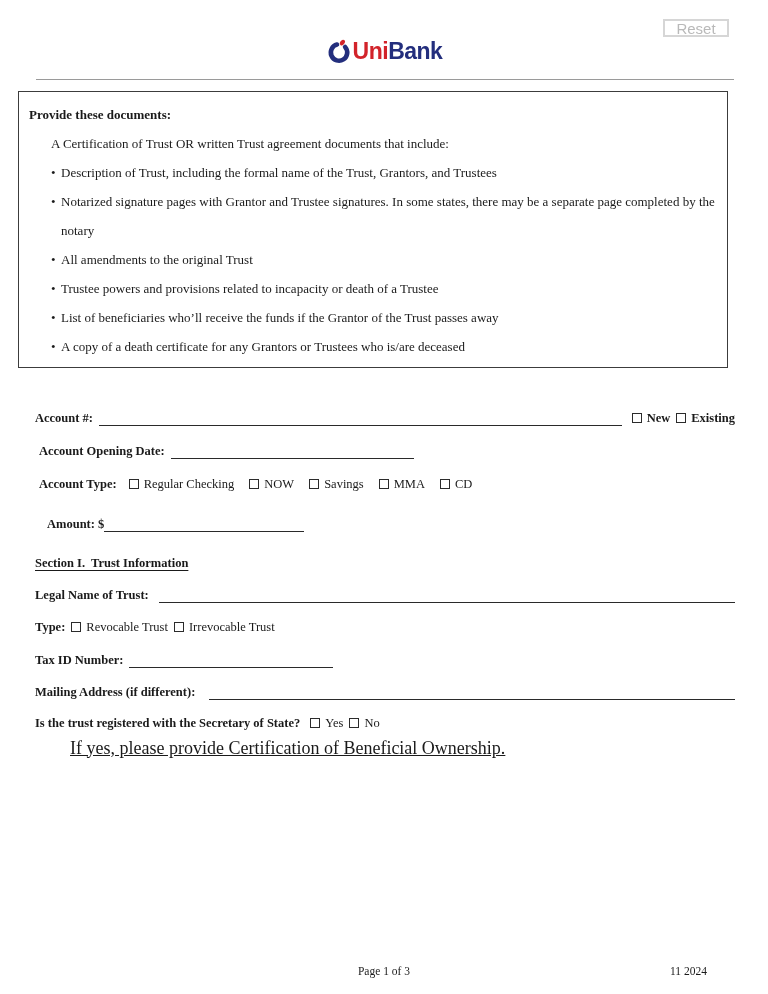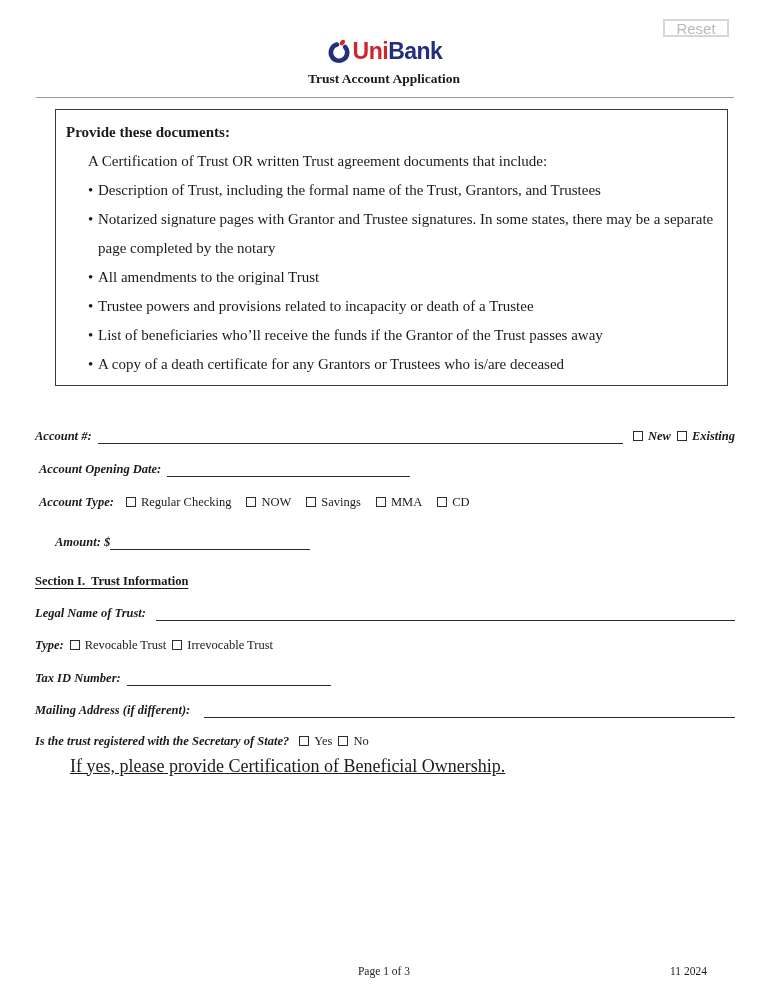--- a/index.html
+++ b/index.html
@@ -36,35 +36,35 @@
   .logo-uni  { color: #d2232a; }
   .logo-bank { color: #232e7d; }
   .form-title { font-weight: bold; font-size: 13.5px; margin-top: 2px; }
   .header-rule {
     border: none; border-top: 1px solid #9a9a9a;
     margin: 10px 34px 0 36px;
   }
 
   
   .docs-box {
-    margin: 11px 40px 0 55px;
+    margin: 11px 40px 0 18px;
     border: 1.5px solid #3c3c3c;
     padding: 8px 12px 6px 10px;
-    font-size: 15px;
+    font-size: 13px;
     line-height: 29px;
   }
   .docs-heading { font-weight: bold; }
   .docs-intro { padding-left: 22px; }
   .bullet { position: relative; padding-left: 32px; }
   .bullet .dot { position: absolute; left: 22px; top: 0; }
 
   
   .form-area { margin: 0 33px 0 35px; font-size: 12.5px; }
   .row { display: flex; align-items: flex-end; line-height: 16px; height: 16px; }
-  .lbl { font-weight: bold; white-space: nowrap; font-style: italic; }
+  .lbl { font-weight: bold; white-space: nowrap; }
   .fill {
     display: inline-block; height: 13px;
     border-bottom: 1.4px solid #2a2a2a;
   }
   .grow { flex: 1 1 auto; }
   .cb {
     display: inline-block; width: 10px; height: 10px;
     border: 1.3px solid #2b2b2b; background: #fff;
     margin-right: 5px; vertical-align: -1px; flex: none;
   }
@@ -73,21 +73,21 @@
   .section-heading {
     font-weight: bold; text-decoration: underline;
     text-underline-offset: 3px;
   }
   .note-indent { padding-left: 35px; font-size: 18px; line-height: 16px; text-decoration: underline; }
 
   
   .r-account   { margin-top: 42px; }
   .r-opendate  { margin-top: 17px; margin-left: 4px; }
   .r-acctype   { margin-top: 17px; margin-left: 4px; }
-  .r-amount    { margin-top: 24px; margin-left: 20px; text-align: right; }
+  .r-amount    { margin-top: 24px; margin-left: 12px; text-align: right; }
   .r-section   { margin-top: 23px; }
   .r-legalname { margin-top: 16px; }
   .r-type      { margin-top: 16px; }
   .r-taxid     { margin-top: 17px; }
   .r-legaladdr { margin-top: 15px; }
   .r-mailing   { margin-top: 16px; }
   .r-registered{ margin-top: 15px; }
   .r-ifyes     { margin-top: 9px; }
 
   .gap-sm { width: 6px; flex: none; }
@@ -110,21 +110,20 @@
   <div class="header">
     <div class="logo">
       <span class="logo-icon">
         <svg width="27" height="27" viewBox="0 0 27 27">
           <path d="M 19.1 9.0 A 8.2 8.2 0 1 1 11.0 6.55" fill="none" stroke="#232e7d" stroke-width="4.6" stroke-linecap="round"></path>
           <ellipse cx="16.4" cy="4.6" rx="2.2" ry="3.1" transform="rotate(35 16.4 4.6)" fill="#d2232a"></ellipse>
         </svg>
       </span>
       <span class="logo-text"><span class="logo-uni">Uni</span><span class="logo-bank">Bank</span></span>
     </div>
-    <div class="form-title">Trust Account Application</div>
     <hr class="header-rule">
   </div>
 
   <div class="docs-box">
     <div class="docs-heading">Provide these documents:</div>
     <div class="docs-intro">A Certification of Trust OR written Trust agreement documents that include:</div>
     <div class="bullet">
       <span class="dot">•</span>
       <span>Description of Trust, including the formal name of the Trust, Grantors, and Trustees</span>
     </div>

